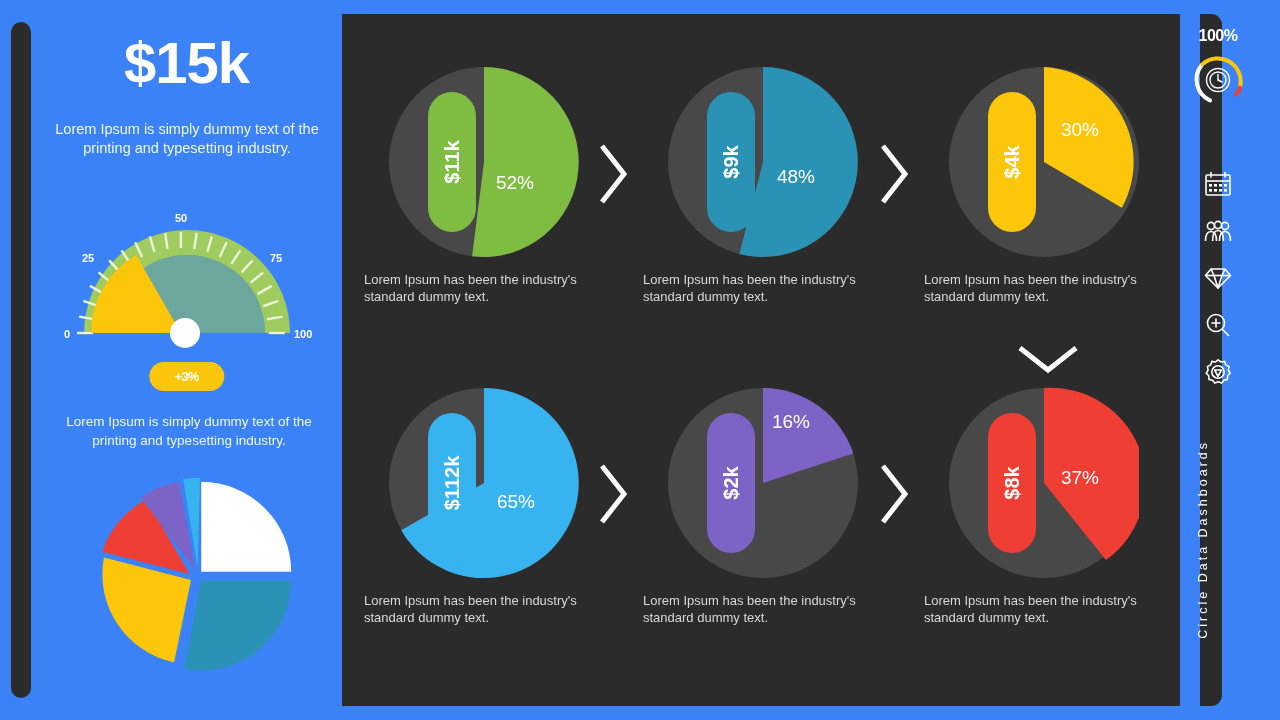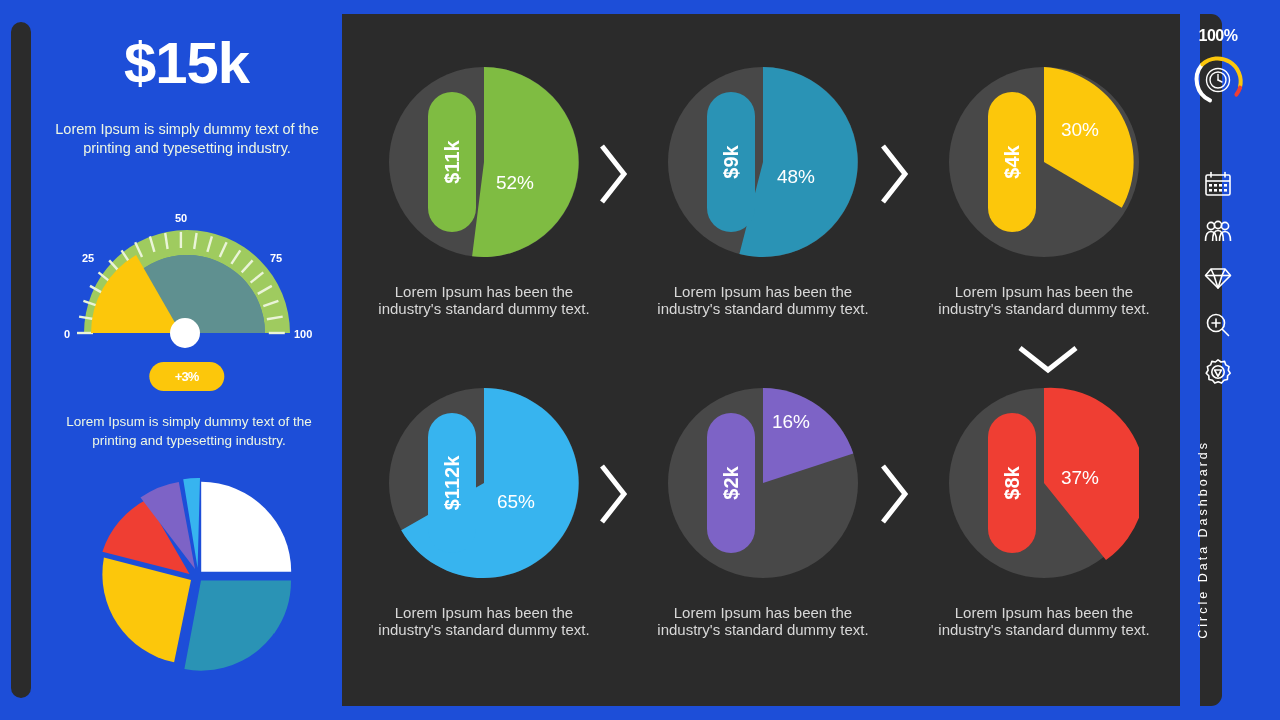--- a/index.html
+++ b/index.html
@@ -2,21 +2,21 @@
 <html><head>
 <meta charset="utf-8">
 <style>
   html,body{margin:0;padding:0;}
   body{
     width:1280px;height:720px;overflow:hidden;
     background:#8cc044;
     font-family:"Liberation Sans", sans-serif;
     -webkit-font-smoothing:antialiased;
   }
-  .stage{position:relative;width:1280px;height:720px;background:#1d4ed8;}
+  .stage{position:relative;width:1280px;height:720px;background:#3b82f6;}
 
   
   .left-spine{
     position:absolute;left:11px;top:22px;width:20px;height:676px;
     background:#2b2b2b;border-radius:12px;
   }
 
   
   .left-panel{position:absolute;left:34px;top:0;width:305px;height:720px;}
   .big-value{
@@ -43,22 +43,22 @@
   .main-panel{
     position:absolute;left:342px;top:14px;width:838px;height:692px;
     background:#2b2b2b;
   }
   .charts-grid{
     position:absolute;left:0;top:0;width:838px;height:692px;
   }
   .chart-cell{position:absolute;width:240px;}
   .chart-cell .pie-svg{display:block;margin:0 auto;}
   .chart-caption{
-    margin-top:22px;text-align:center;color:#d8d8d8;
-    font-size:15px;line-height:16.5px;
+    margin-top:10px;text-align:left;color:#d8d8d8;
+    font-size:13px;line-height:16.5px;
   }
   .arrow{position:absolute;}
 
   
   .right-sidebar{position:absolute;left:1180px;top:0;width:100px;height:720px;}
   .right-edge{
     position:absolute;left:1200px;top:14px;width:22px;height:692px;
     background:#2b2b2b;border-radius:0 11px 11px 0;
   }
   .sb-pct{

